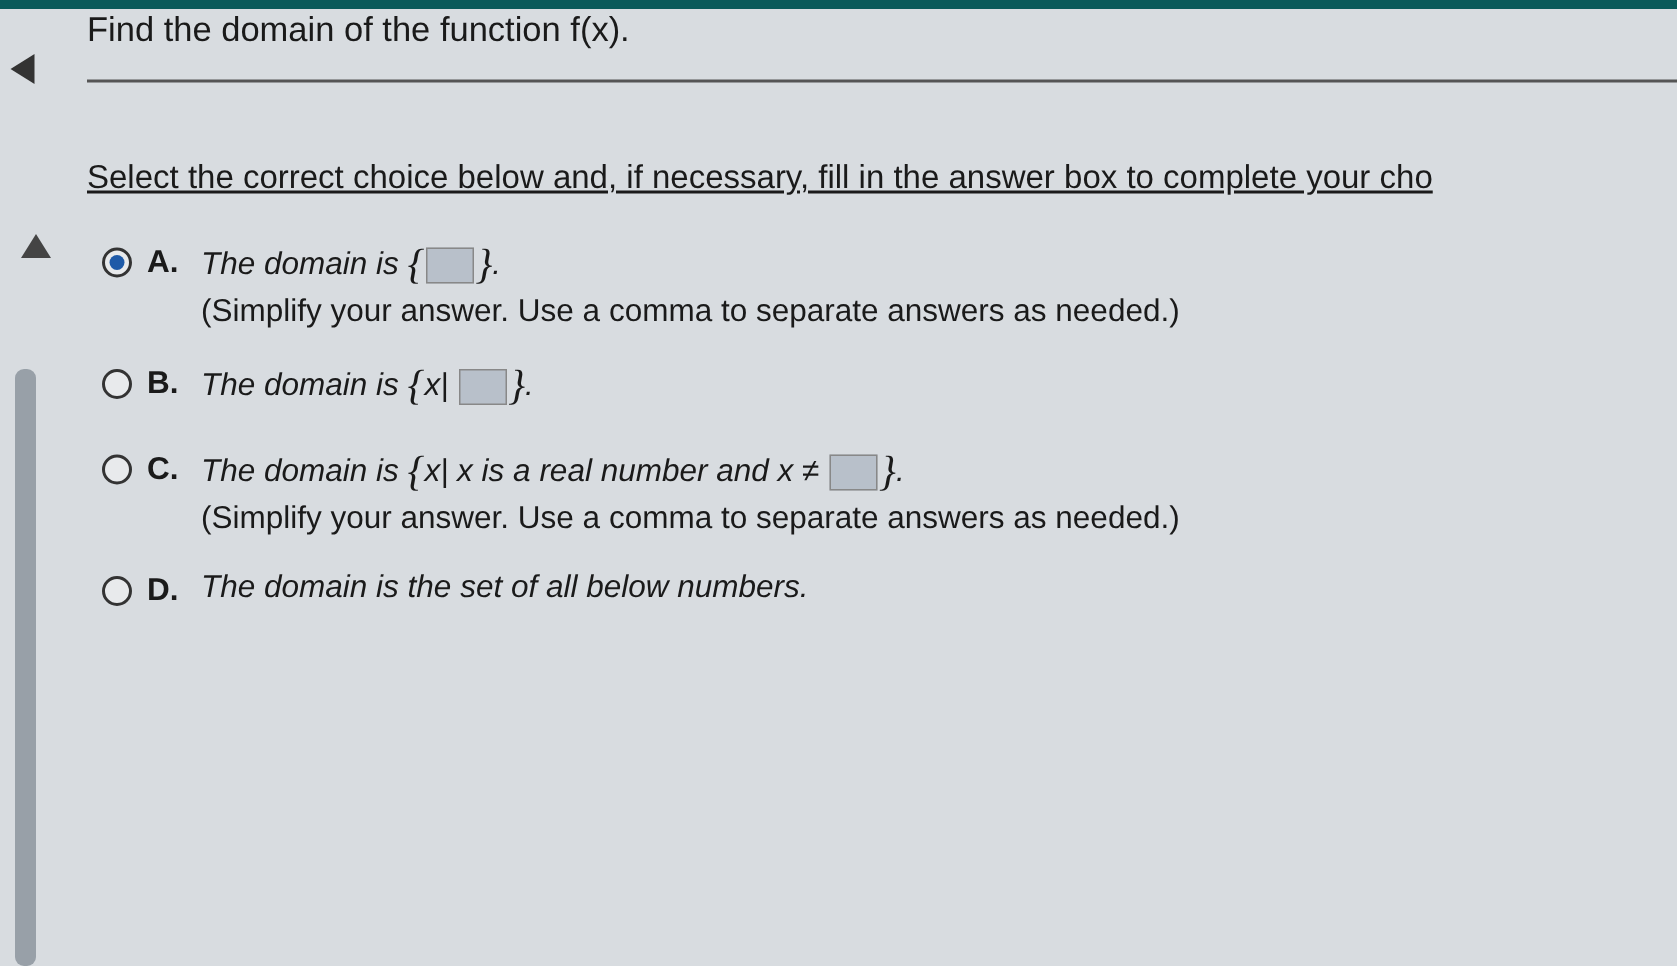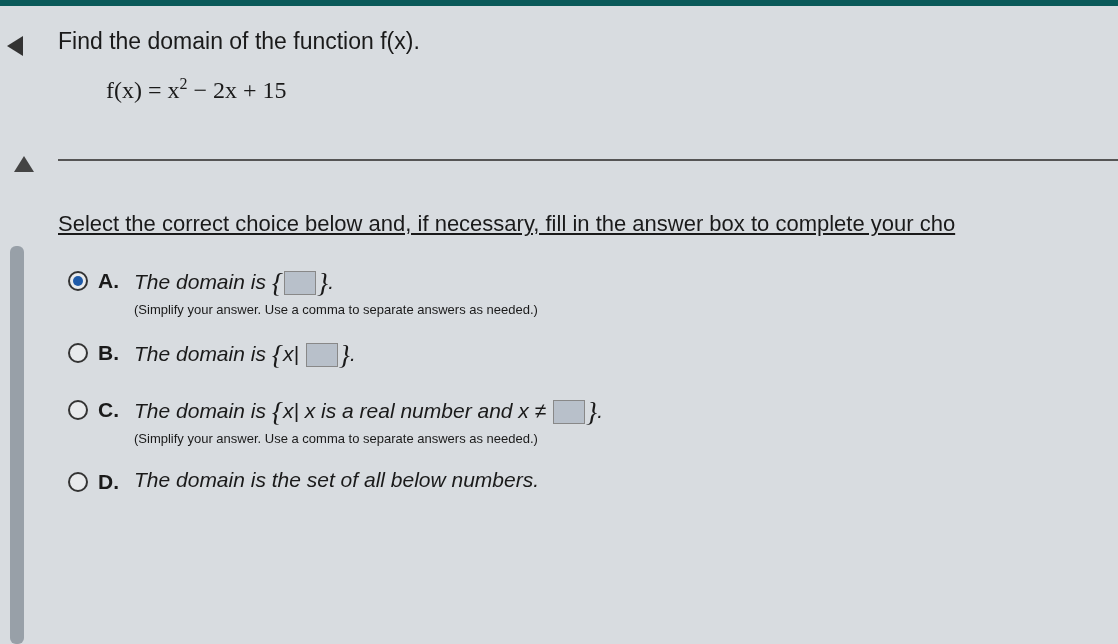--- a/index.html
+++ b/index.html
@@ -54,21 +54,20 @@
       position: absolute;
       left: 10px;
       top: 240px;
       width: 14px;
       bottom: 0;
       background: #98a0a8;
       border-radius: 6px;
     }
     .content {
       margin-left: 58px;
-      padding-top: 22px;
     }
     .question {
       font-size: 23px;
       margin-bottom: 20px;
     }
     .formula {
       font-family: 'Times New Roman', serif;
       font-size: 24px;
       margin-left: 48px;
       margin-bottom: 55px;
@@ -124,21 +123,21 @@
       margin-top: 2px;
     }
     .choice-body {
       flex: 1;
     }
     .choice-text {
       margin-bottom: 3px;
       font-style: italic;
     }
     .choice-hint {
-      font-size: 13px;
+      font-size: 21px;
     }
     .answer-box {
       display: inline-block;
       width: 32px;
       height: 24px;
       background: #b8c0ca;
       border: 1px solid #888;
       vertical-align: middle;
       margin: 0 1px;
     }
@@ -158,23 +157,20 @@
 
 <div class="left-gutter">
   <div class="arrow-tip"></div>
   <div class="scroll-up"></div>
   <div class="scroll-track"></div>
 </div>
 
 <div class="content">
   <div class="question">Find the domain of the function f(x).</div>
 
-  <div class="formula">
-    f(x) = x<span class="sup">2</span> − 2x + 15
-  </div>
 
   <hr class="hr">
 
   <div class="instructions">Select the correct choice below and, if necessary, fill in the answer box to complete your cho</div>
 
   <div class="choices">
 
     <div class="choice">
       <div class="radio selected"></div>
       <div class="choice-letter">A.</div>

